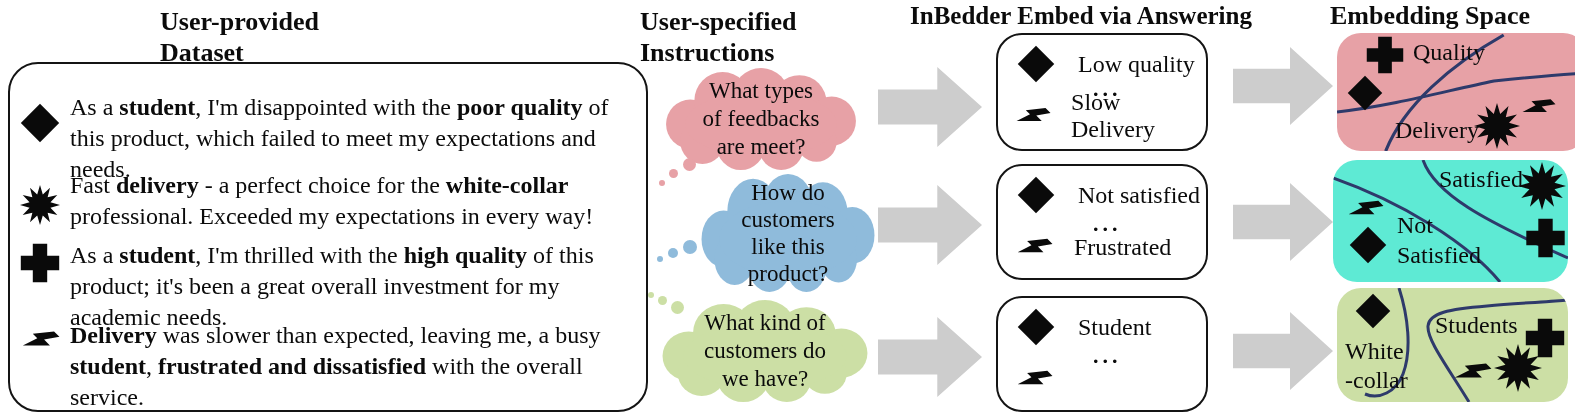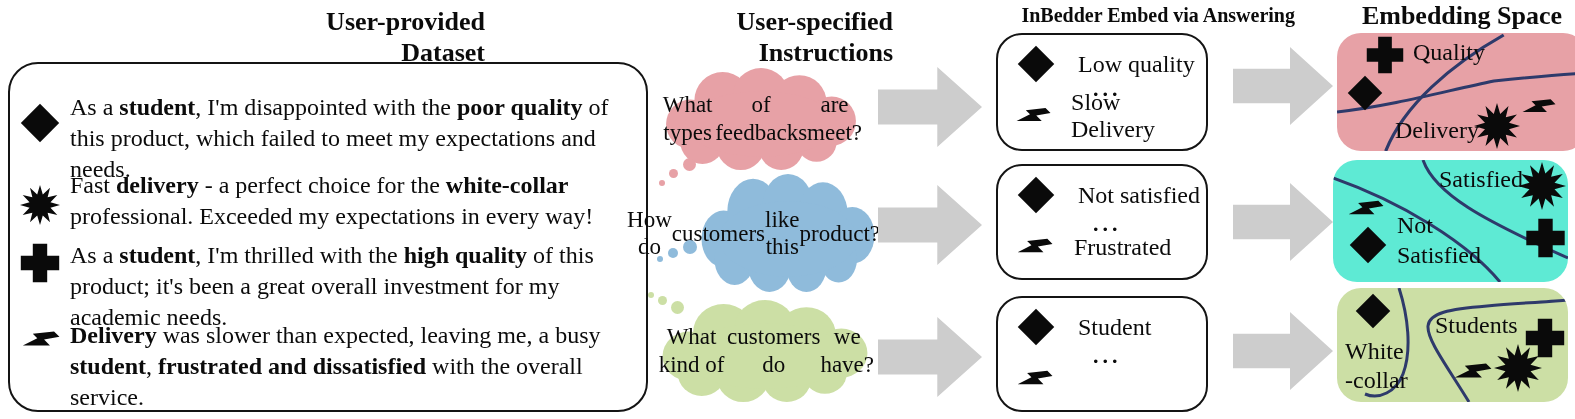--- a/index.html
+++ b/index.html
@@ -1,29 +1,29 @@
 <!DOCTYPE html>
 <html><head>
 <meta charset="utf-8">
 <style>
   html,body{margin:0;padding:0;background:#ffffff;}
   .canvas{position:relative;width:1575px;height:419px;background:#ffffff;overflow:hidden;
           font-family:"Liberation Serif","DejaVu Serif",serif;color:#0b0b0b;}
-  .col-title{position:absolute;font-weight:bold;text-align:right;font-size:26px;line-height:31px;}
+  .col-title{position:absolute;font-weight:bold;text-align:left;font-size:26px;line-height:31px;}
   
   .ds-box{position:absolute;left:8px;top:62px;width:640px;height:350px;border:2.5px solid #141414;
           border-radius:30px;background:#fff;box-sizing:border-box;}
   .ds-row{position:absolute;left:70px;width:568px;font-size:24px;line-height:31px;}
   .ds-icon{position:absolute;left:20px;width:40px;height:40px;}
   .icon{fill:#0a0a0a;display:block;}
   
   .bubble{position:absolute;}
   .bubble svg{position:absolute;left:0;top:0;width:100%;height:100%;}
-  .bubble-text{position:absolute;left:0;top:0;width:100%;height:100%;display:flex;flex-direction:row;
-               align-items:center;justify-content:flex-end;font-size:23px;line-height:28px;text-align:center;}
+  .bubble-text{position:absolute;left:0;top:0;width:100%;height:100%;display:flex;flex-direction:column;
+               align-items:center;justify-content:center;font-size:23px;line-height:28px;text-align:center;}
   .dot{position:absolute;border-radius:50%;}
   
   .arrow{position:absolute;clip-path:polygon(0 28%,57% 28%,57% 0,100% 50%,57% 100%,57% 72%,0 72%);}
   
   .abox{position:absolute;left:996px;width:212px;border:2.5px solid #141414;border-radius:26px;background:#fff;
         box-sizing:border-box;display:flex;flex-direction:column;justify-content:space-between;
         padding:10px 6px 12px 16px;}
   .abox-row{display:flex;align-items:center;gap:20px;font-size:24px;}
   .ic-d{width:44px;height:38px;}
   .ic-l{width:40px;height:38px;}
@@ -71,21 +71,21 @@
 <div class="canvas">
 
   <div class="col-title" style="left:160px;top:6px;width:325px;">
     <div>User-provided</div>
     <div>Dataset</div>
   </div>
   <div class="col-title" style="left:640px;top:6px;width:253px;">
     <div>User-specified</div>
     <div>Instructions</div>
   </div>
-  <div class="col-title" style="left:910px;top:0px;width:385px;font-size:20px;">InBedder Embed via Answering</div>
+  <div class="col-title" style="left:910px;top:0px;width:385px;font-size:25px;">InBedder Embed via Answering</div>
   <div class="col-title" style="left:1330px;top:0px;width:232px;">Embedding Space</div>
 
   <div class="ds-box"></div>
 
   <svg class="icon ds-icon" style="top:103px;">
       <use href="#i-diamond"></use>
     </svg>
   <div class="ds-row" style="top:92px;"><span>As a </span><b>student</b><span>, I'm disappointed with the </span><b>poor quality</b><span> of this product, which failed to meet my expectations and needs.</span></div>
 
   <svg class="icon ds-icon" style="top:185px;">

